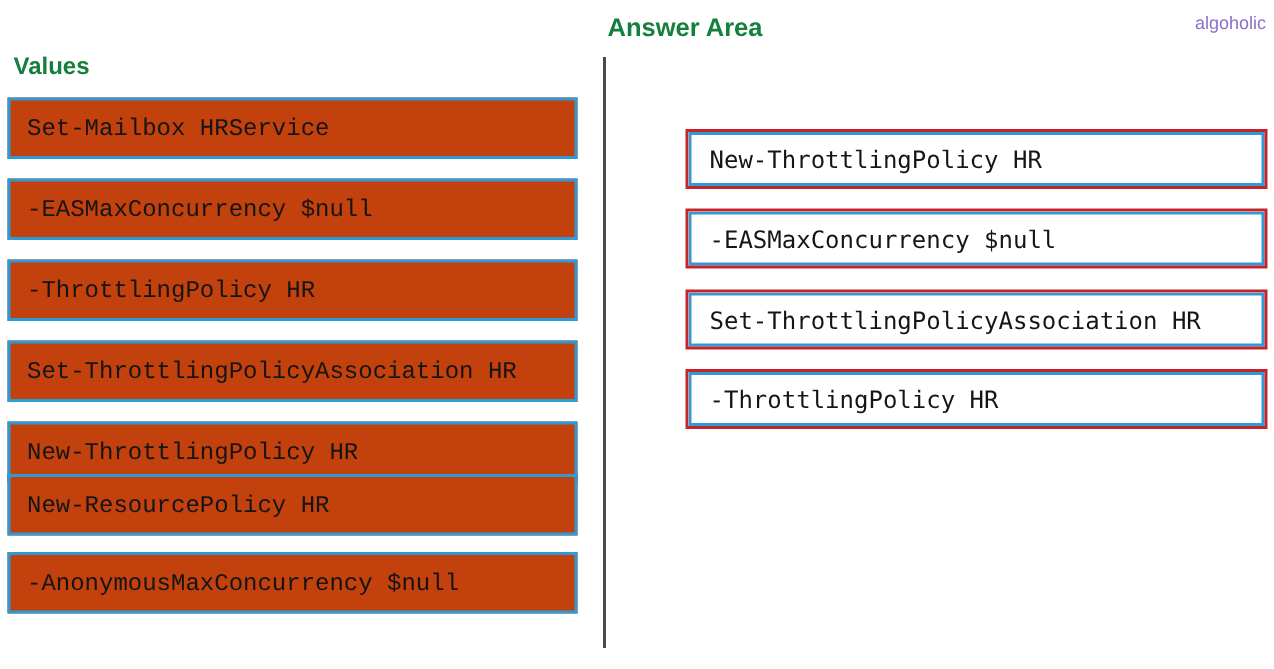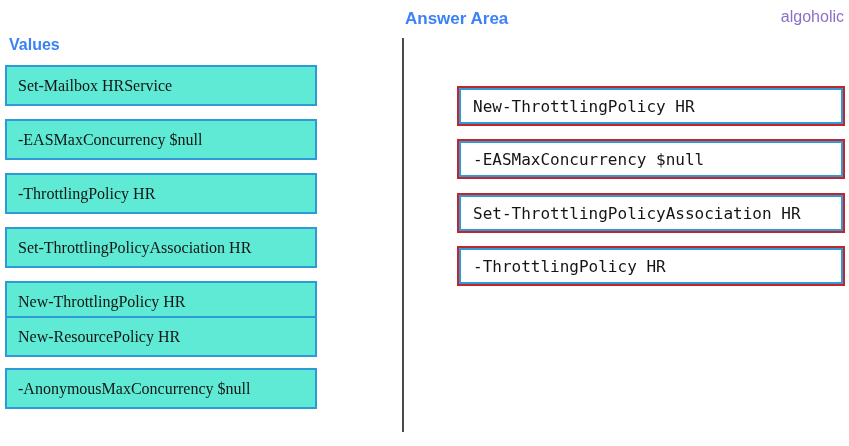--- a/index.html
+++ b/index.html
@@ -7,45 +7,45 @@
     --red:#C5242B;
     --divider:#4A4A4A;
     --purple:#8C6FC9;
     --text:#151515;
   }
   html,body{margin:0;padding:0;}
   body{
     width:849px;height:446px;position:relative;background:#ffffff;
     font-family:"Liberation Sans",sans-serif;overflow:hidden;
   }
-  .panel-title{position:absolute;font-weight:bold;color:#3b82f6;}
+  .panel-title{position:absolute;font-weight:bold;color:#15803d;}
   #values-title{left:9px;top:36px;font-size:16px;text-align:center;}
   #answer-title{left:405px;top:9px;font-size:17px;}
   .value-box{
-    position:absolute;left:5px;width:312px;height:41px;box-sizing:border-box;
-    border:2px solid var(--blue);background:#5eead4;
+    position:absolute;left:5px;width:380px;height:41px;box-sizing:border-box;
+    border:2px solid var(--blue);background:#c2410c;
     display:flex;align-items:center;padding-left:11px;
-    font-family:Liberation Serif, serif;
+    font-family:Liberation Mono, monospace;
     font-size:16px;color:var(--text);white-space:nowrap;
   }
   .answer-box{
     position:absolute;left:457px;width:388px;height:40px;box-sizing:border-box;
     border:2px solid var(--red);
     box-shadow:inset 0 0 0 2px var(--blue);
     background:#fff;
     display:flex;align-items:center;padding-left:14px;
     font-family:"DejaVu Sans Mono","Liberation Mono",monospace;
     font-size:16px;color:var(--text);white-space:nowrap;
   }
   #divider{
     position:absolute;left:402px;top:38px;width:2px;height:394px;
     background:var(--divider);
   }
   #watermark{
-    position:absolute;right:5px;top:8px;font-size:16px;color:var(--purple);
+    position:absolute;right:5px;top:8px;font-size:12px;color:var(--purple);
   }
 </style>
 </head>
 <body>
 
 <div class="panel-title" id="values-title">Values</div>
 
 <div class="value-box" style="top:65px">Set-Mailbox HRService</div>
 <div class="value-box" style="top:119px">-EASMaxConcurrency $null</div>
 <div class="value-box" style="top:173px">-ThrottlingPolicy HR</div>

